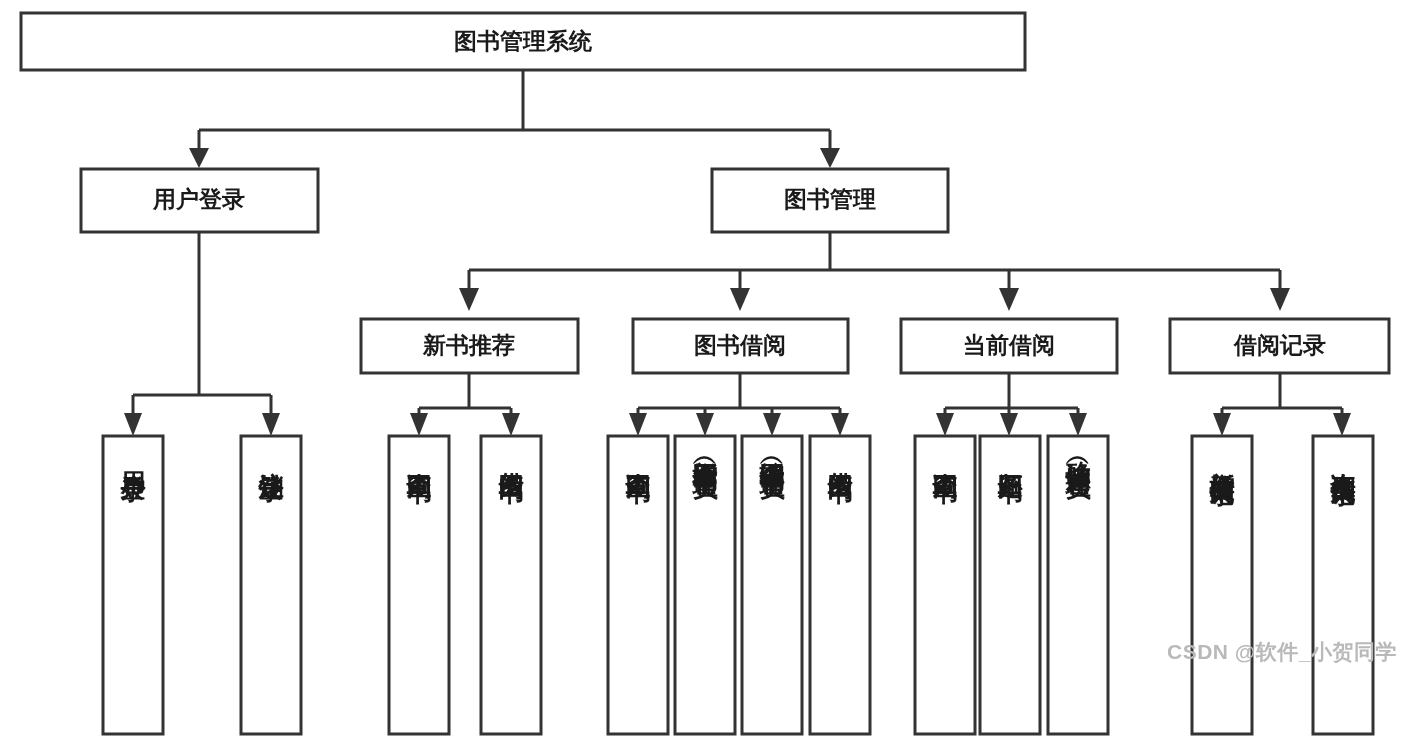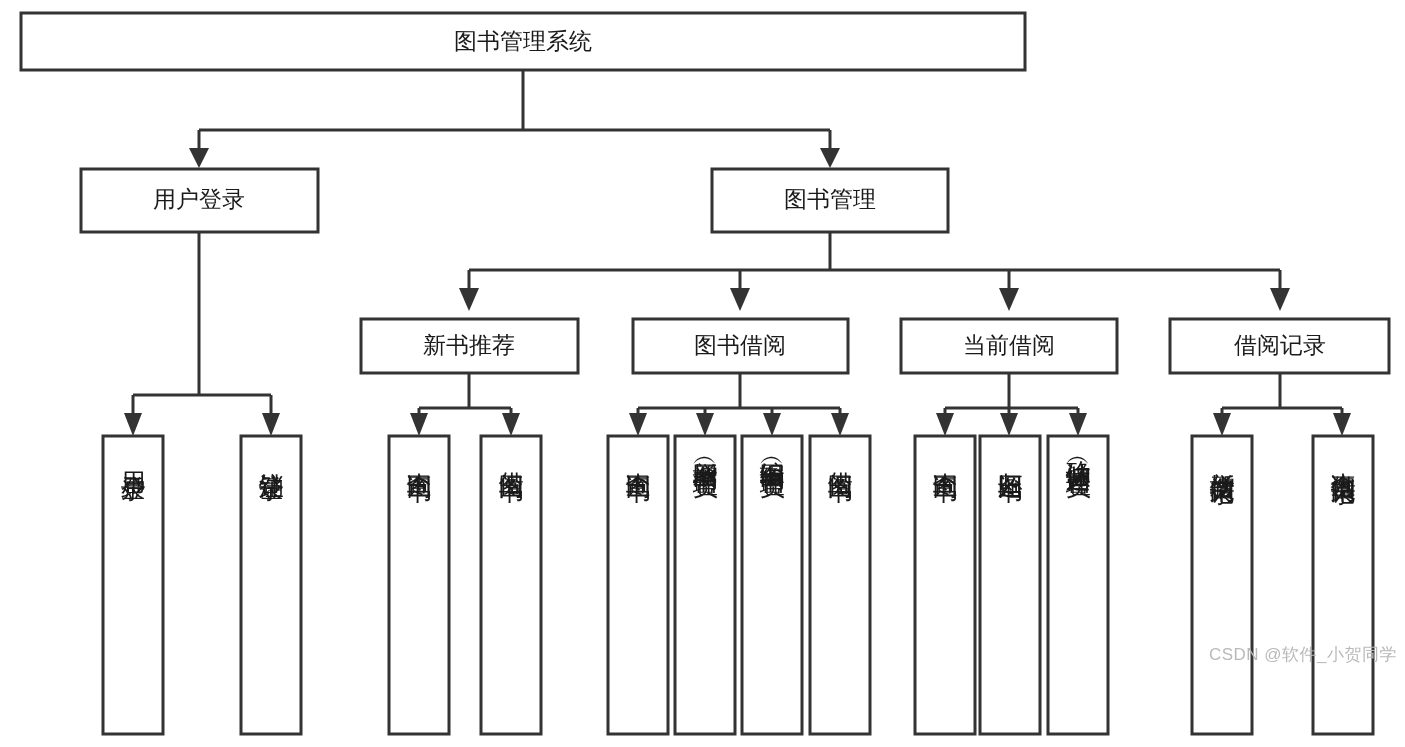--- a/index.html
+++ b/index.html
@@ -11,20 +11,21 @@
     width: 1405px;
     height: 747px;
     font-family: "Liberation Sans", "DejaVu Sans", sans-serif;
     overflow: hidden;
   }
   #diagram-root {
     position: relative;
     width: 1405px;
     height: 672px;
     background: #ffffff;
+    font-weight: bold;
   }
   svg#tree-svg {
     position: absolute;
     left: 0;
     top: 0;
     width: 1405px;
     height: 747px;
     display: block;
   }
   .node-box {
@@ -64,21 +65,21 @@
     line-height: 1.18;
     color: #1a1a1a;
     letter-spacing: 2px;
     white-space: nowrap;
   }
   .watermark {
     position: absolute;
     right: 8px;
     bottom: 6px;
     font-family: "Liberation Sans", "DejaVu Sans", sans-serif;
-    font-size: 17px;
+    font-size: 21px;
     color: #b9b9b9;
     letter-spacing: 0.5px;
     white-space: nowrap;
   }
 </style>
 </head>
 <body>
 
 <div id="diagram-root">
 

